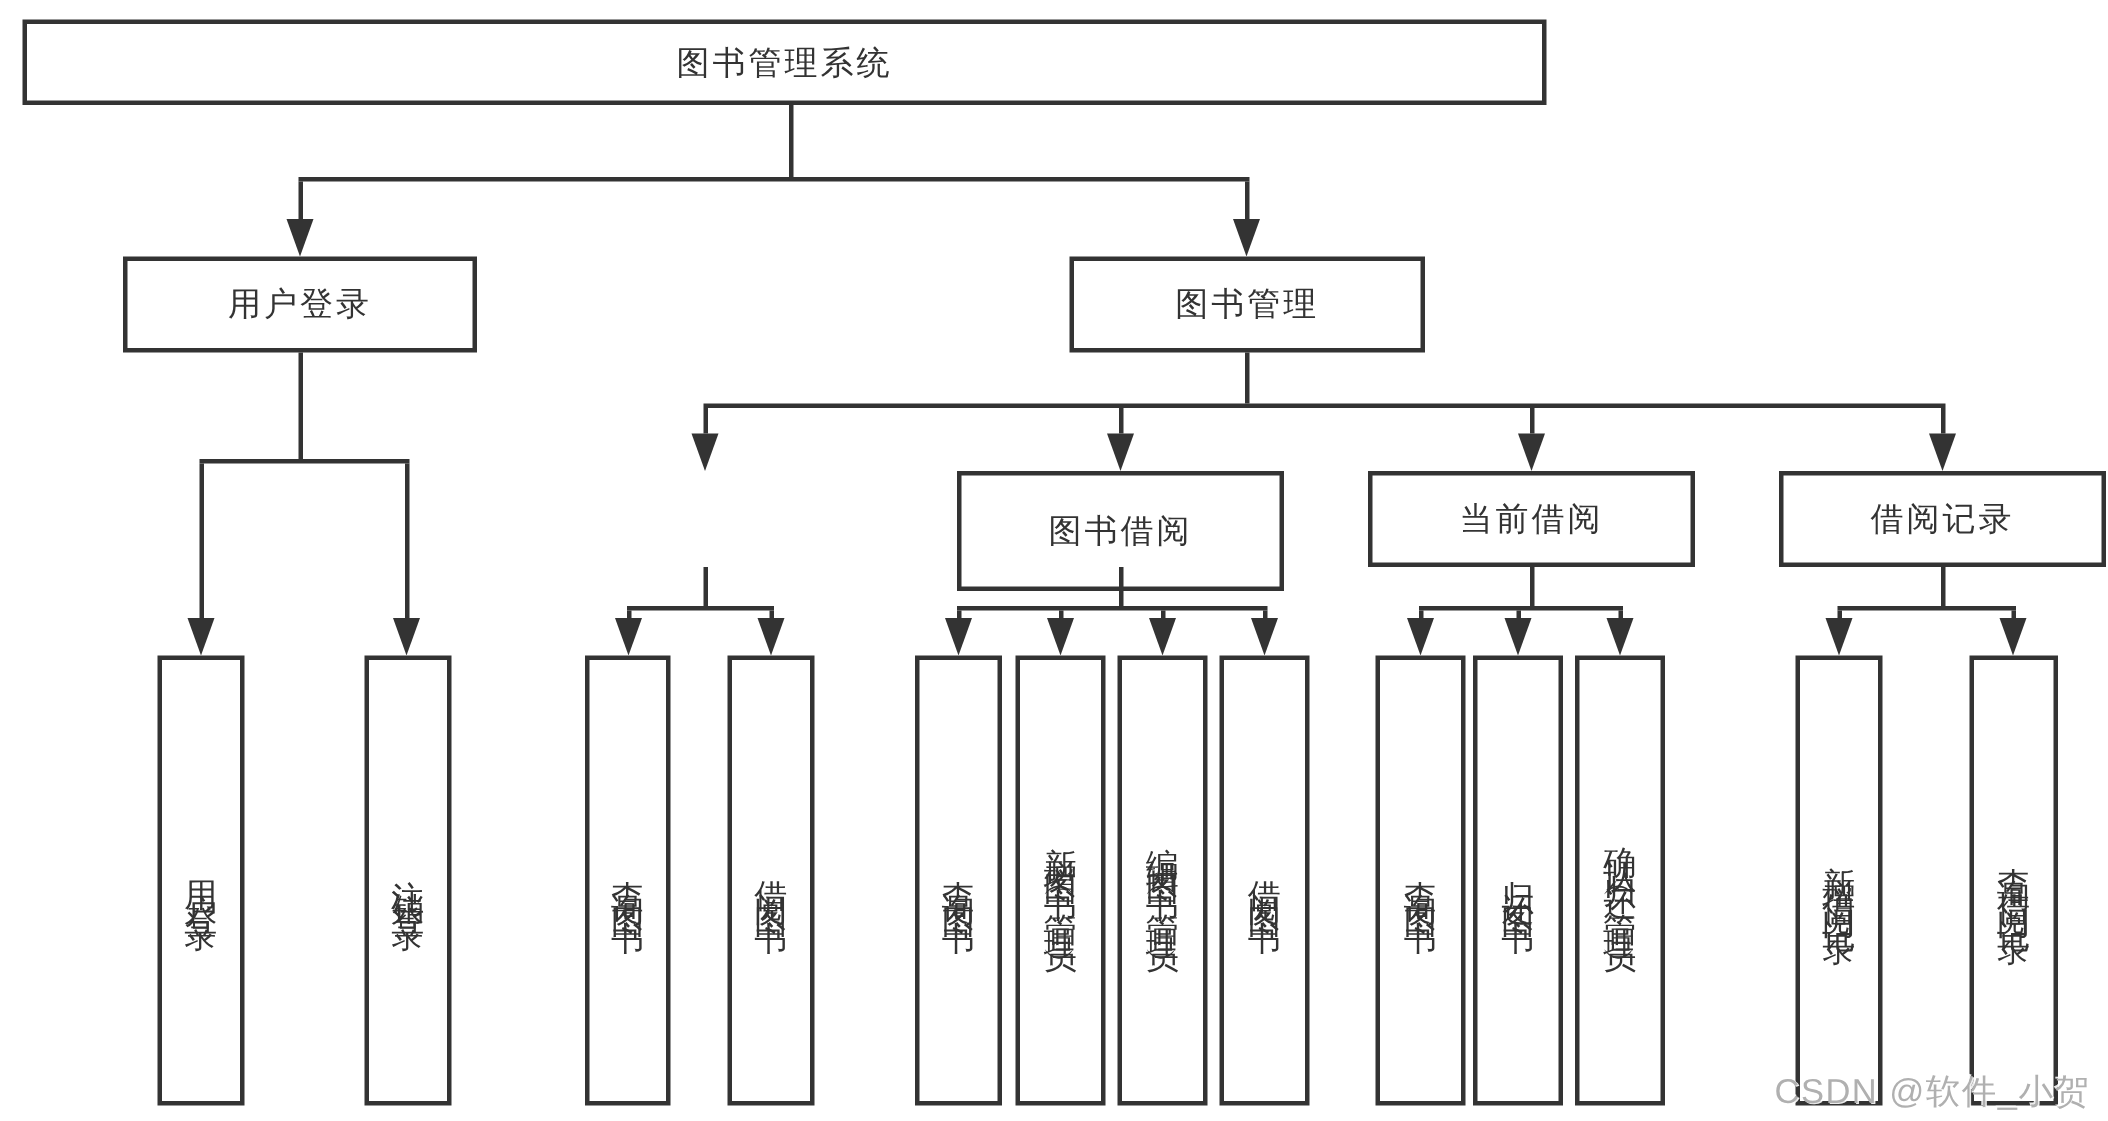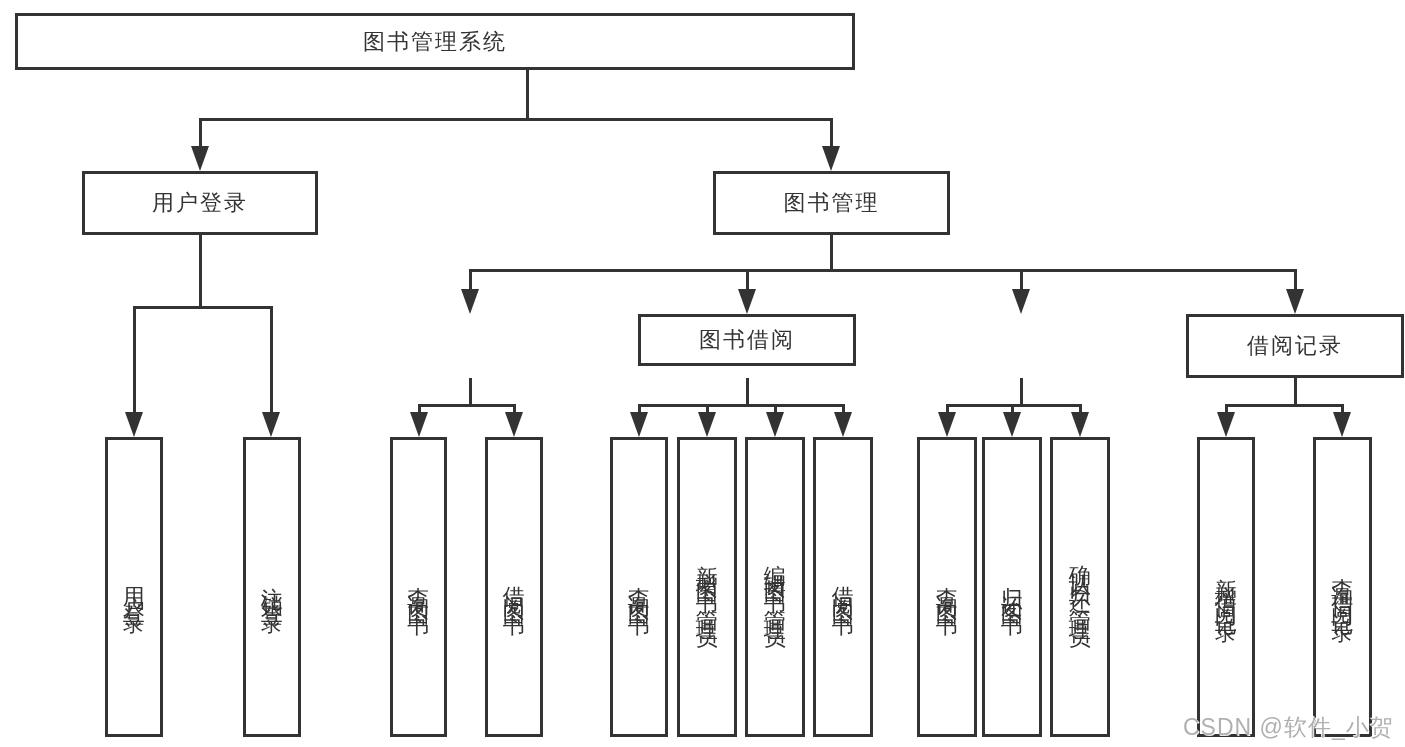--- a/index.html
+++ b/index.html
@@ -28,21 +28,21 @@
     position:absolute; left:1183px; top:712px;
     font-size:23px; letter-spacing:1px; color:#b0b0b0;
     text-shadow:1px 1px 0 rgba(255,255,255,0.9), -1px -1px 0 rgba(255,255,255,0.9);
   }
 </style>
 </head>
 <body>
 
 <div class="stage">
 
-  <div class="box hbox" style="left:15px; top:13px; width:840px; height:57px;text-align:right;">
+  <div class="box hbox" style="left:15px; top:13px; width:1016px; height:57px;text-align:right;">
     <span>图书管理系统</span>
   </div>
 
   <div class="line" style="left:526px; top:70px; width:3px; height:48px;"></div>
   <div class="line" style="left:199px; top:118px; width:634px; height:3px;"></div>
   <div class="line" style="left:199px; top:121px; width:3px; height:25px;"></div>
   <div class="arr" style="left:191px; top:146px;"></div>
   <div class="line" style="left:830px; top:121px; width:3px; height:25px;"></div>
   <div class="arr" style="left:822px; top:146px;"></div>
 
@@ -64,22 +64,25 @@
   <div class="line" style="left:469px; top:269px; width:828px; height:3px;"></div>
   <div class="line" style="left:469px; top:272px; width:3px; height:17px;"></div>
   <div class="arr" style="left:461px; top:289px;"></div>
   <div class="line" style="left:746px; top:272px; width:3px; height:17px;"></div>
   <div class="arr" style="left:738px; top:289px;"></div>
   <div class="line" style="left:1020px; top:272px; width:3px; height:17px;"></div>
   <div class="arr" style="left:1012px; top:289px;"></div>
   <div class="line" style="left:1294px; top:272px; width:3px; height:17px;"></div>
   <div class="arr" style="left:1286px; top:289px;"></div>
 
-  <div class="box hbox" style="left:638px; top:314px; width:218px; height:52px;">
+  <div class="box hbox" style="left:638px; top:314px; width:218px; height:80px;">
     <span>图书借阅</span>
+  </div>
+  <div class="box hbox" style="left:912px; top:314px; width:218px; height:64px;">
+    <span>当前借阅</span>
   </div>
   <div class="box hbox" style="left:1186px; top:314px; width:218px; height:64px;">
     <span>借阅记录</span>
   </div>
 
   <div class="line" style="left:469px; top:378px; width:3px; height:26px;"></div>
   <div class="line" style="left:418px; top:404px; width:98px; height:3px;"></div>
   <div class="line" style="left:418px; top:407px; width:3px; height:5px;"></div>
   <div class="arr" style="left:410px; top:412px;"></div>
   <div class="line" style="left:513px; top:407px; width:3px; height:5px;"></div>

